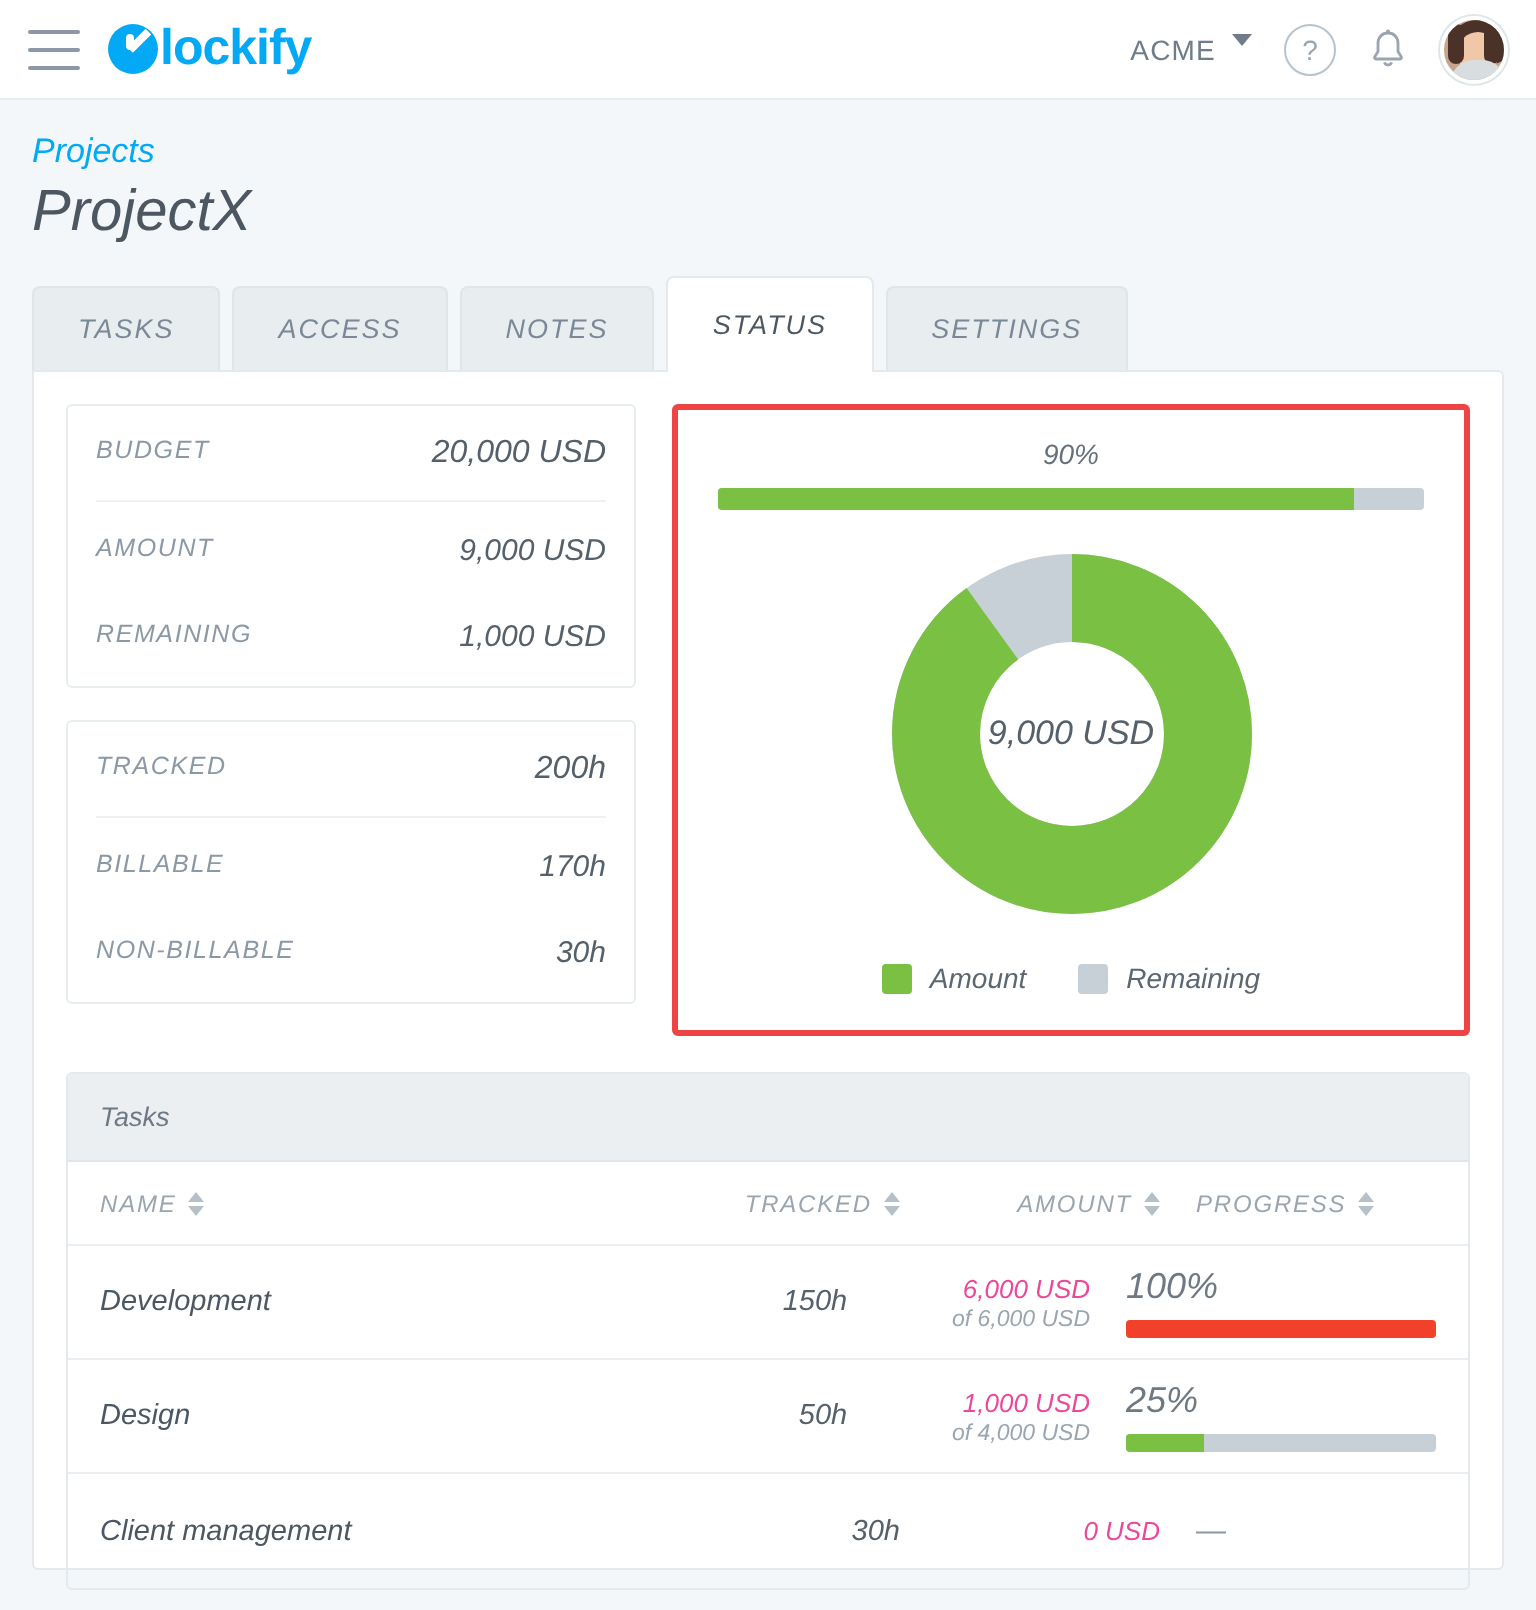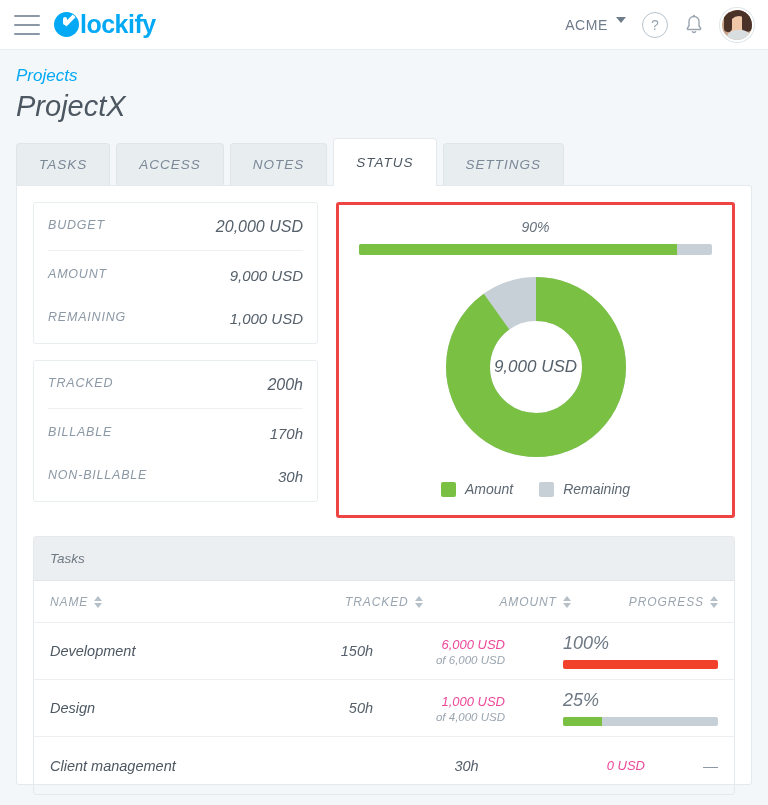--- a/index.html
+++ b/index.html
@@ -198,21 +198,20 @@
   .tasks-header {
     background: #eceff1;
     padding: 14px 16px;
     color: #6e7984;
     font-size: 13.5px;
     border-bottom: 1px solid #e0e6ea;
   }
   .th-row, .td-row {
     display: flex; align-items: center;
     padding: 0 16px;
-    gap: 40px;
   }
   .th-row { height: 42px; border-bottom: 1px solid #eceff1; }
   .td-row { height: 57px; border-bottom: 1px solid #eceff1; }
   .td-row:last-child { border-bottom: none; }
   .col-name { width: 290px; }
   .col-tracked { width: 110px; text-align: right; }
   .col-amount { width: 130px; text-align: right; }
   .col-progress { flex: 1; padding-left: 18px; }
   .th {
     color: #9aa5b0; font-size: 12px; letter-spacing: 0.9px; text-transform: uppercase;

